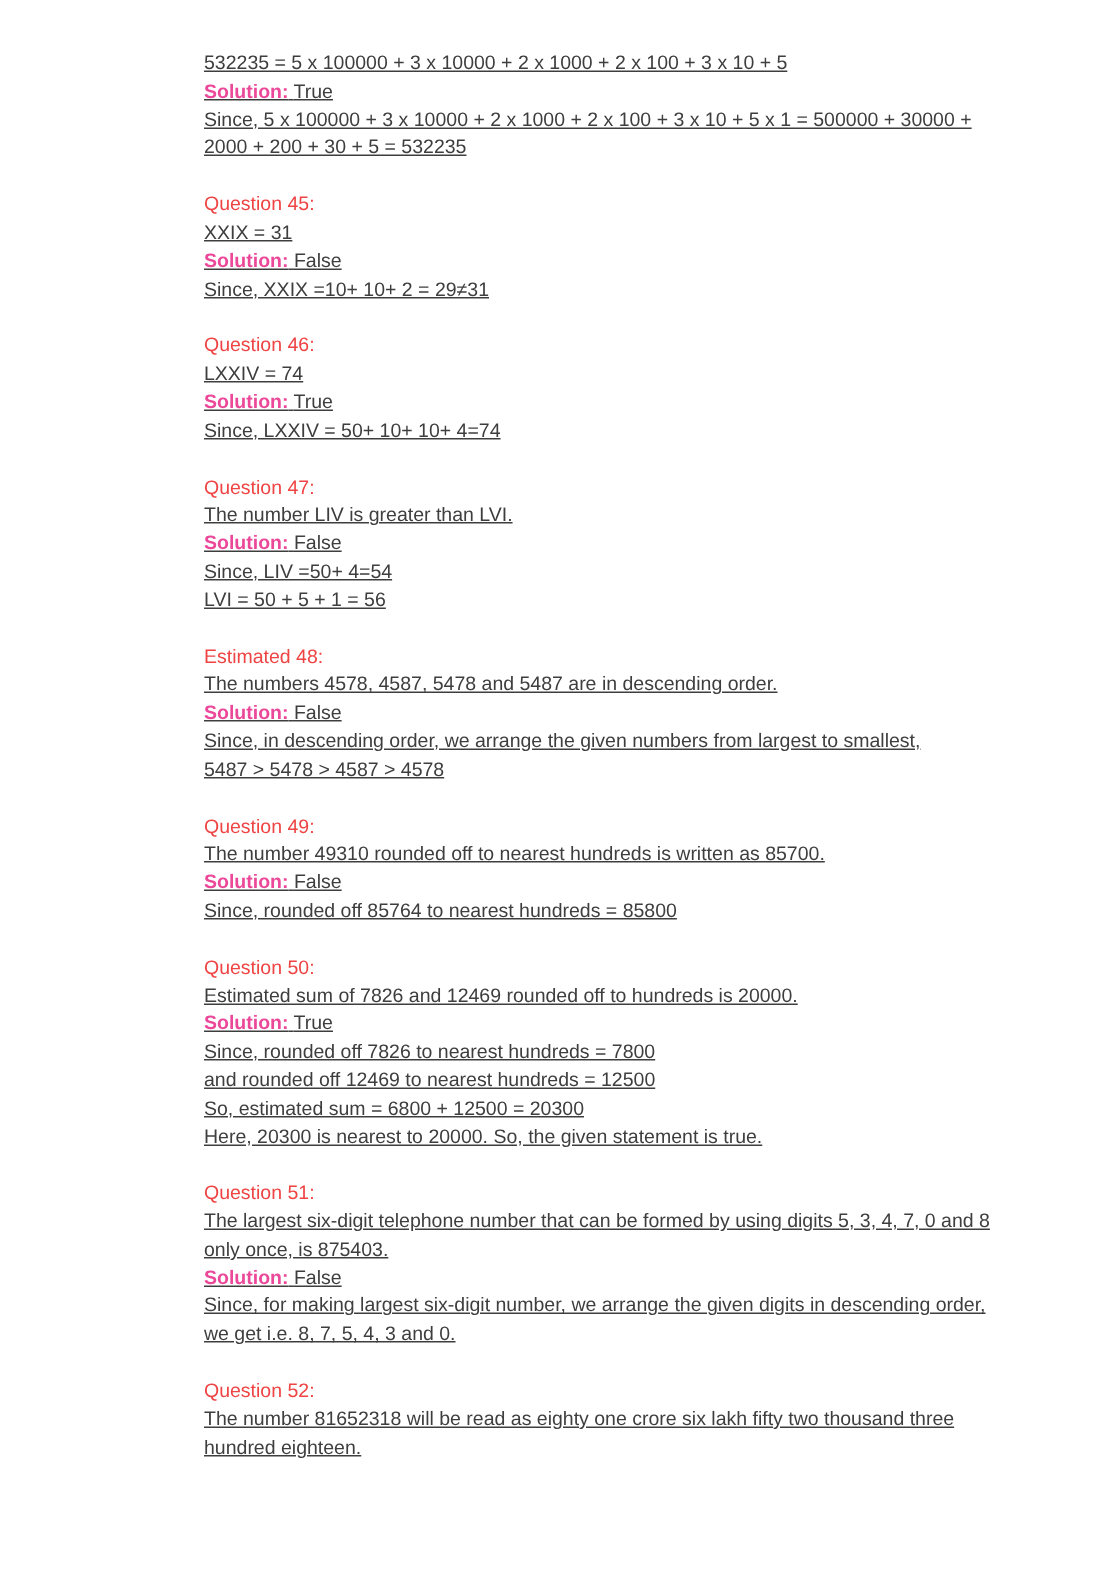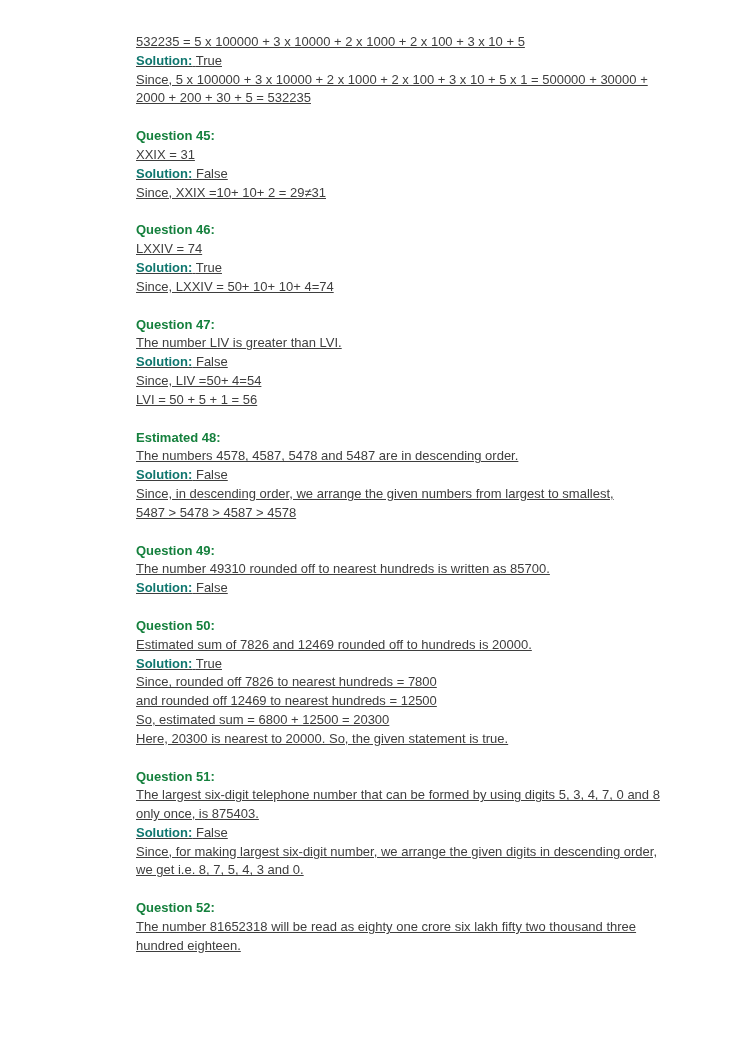--- a/index.html
+++ b/index.html
@@ -15,26 +15,26 @@
     left: 136px; top: 33px;
     width: 520px;
     font-size: 13px;
     line-height: 18.8px;
     color: #3e3e3e;
   }
   .section { margin-top: 19px; }
   .section:first-child { margin-top: 0; }
   .line { white-space: nowrap; text-decoration: underline; }
   .q-heading {
-    color: #15803d;
-    font-weight: bold;
+    color: #ef4444;
+    font-weight: normal;
     white-space: nowrap;
   }
   .sol-label {
-    color: #0f766e;
+    color: #ec4899;
     font-weight: bold;
   }
 </style>
 </head>
 <body>
 
 <div class="content">
 
   <div class="section">
     <div class="line">532235 = 5 x 100000 + 3 x 10000 + 2 x 1000 + 2 x 100 + 3 x 10 + 5</div>
@@ -88,20 +88,21 @@
     <div class="line">5487 &gt; 5478 &gt; 4587 &gt; 4578</div>
   </div>
 
   <div class="section">
     <div class="q-heading">Question 49:</div>
     <div class="line">The number 49310 rounded off to nearest hundreds is written as 85700.</div>
     <div class="line">
       <span class="sol-label">Solution:</span>
       <span>False</span>
     </div>
+    <div class="line">Since, rounded off 85764 to nearest hundreds = 85800</div>
   </div>
 
   <div class="section">
     <div class="q-heading">Question 50:</div>
     <div class="line">Estimated sum of 7826 and 12469 rounded off to hundreds is 20000.</div>
     <div class="line">
       <span class="sol-label">Solution:</span>
       <span>True</span>
     </div>
     <div class="line">Since, rounded off 7826 to nearest hundreds = 7800</div>

